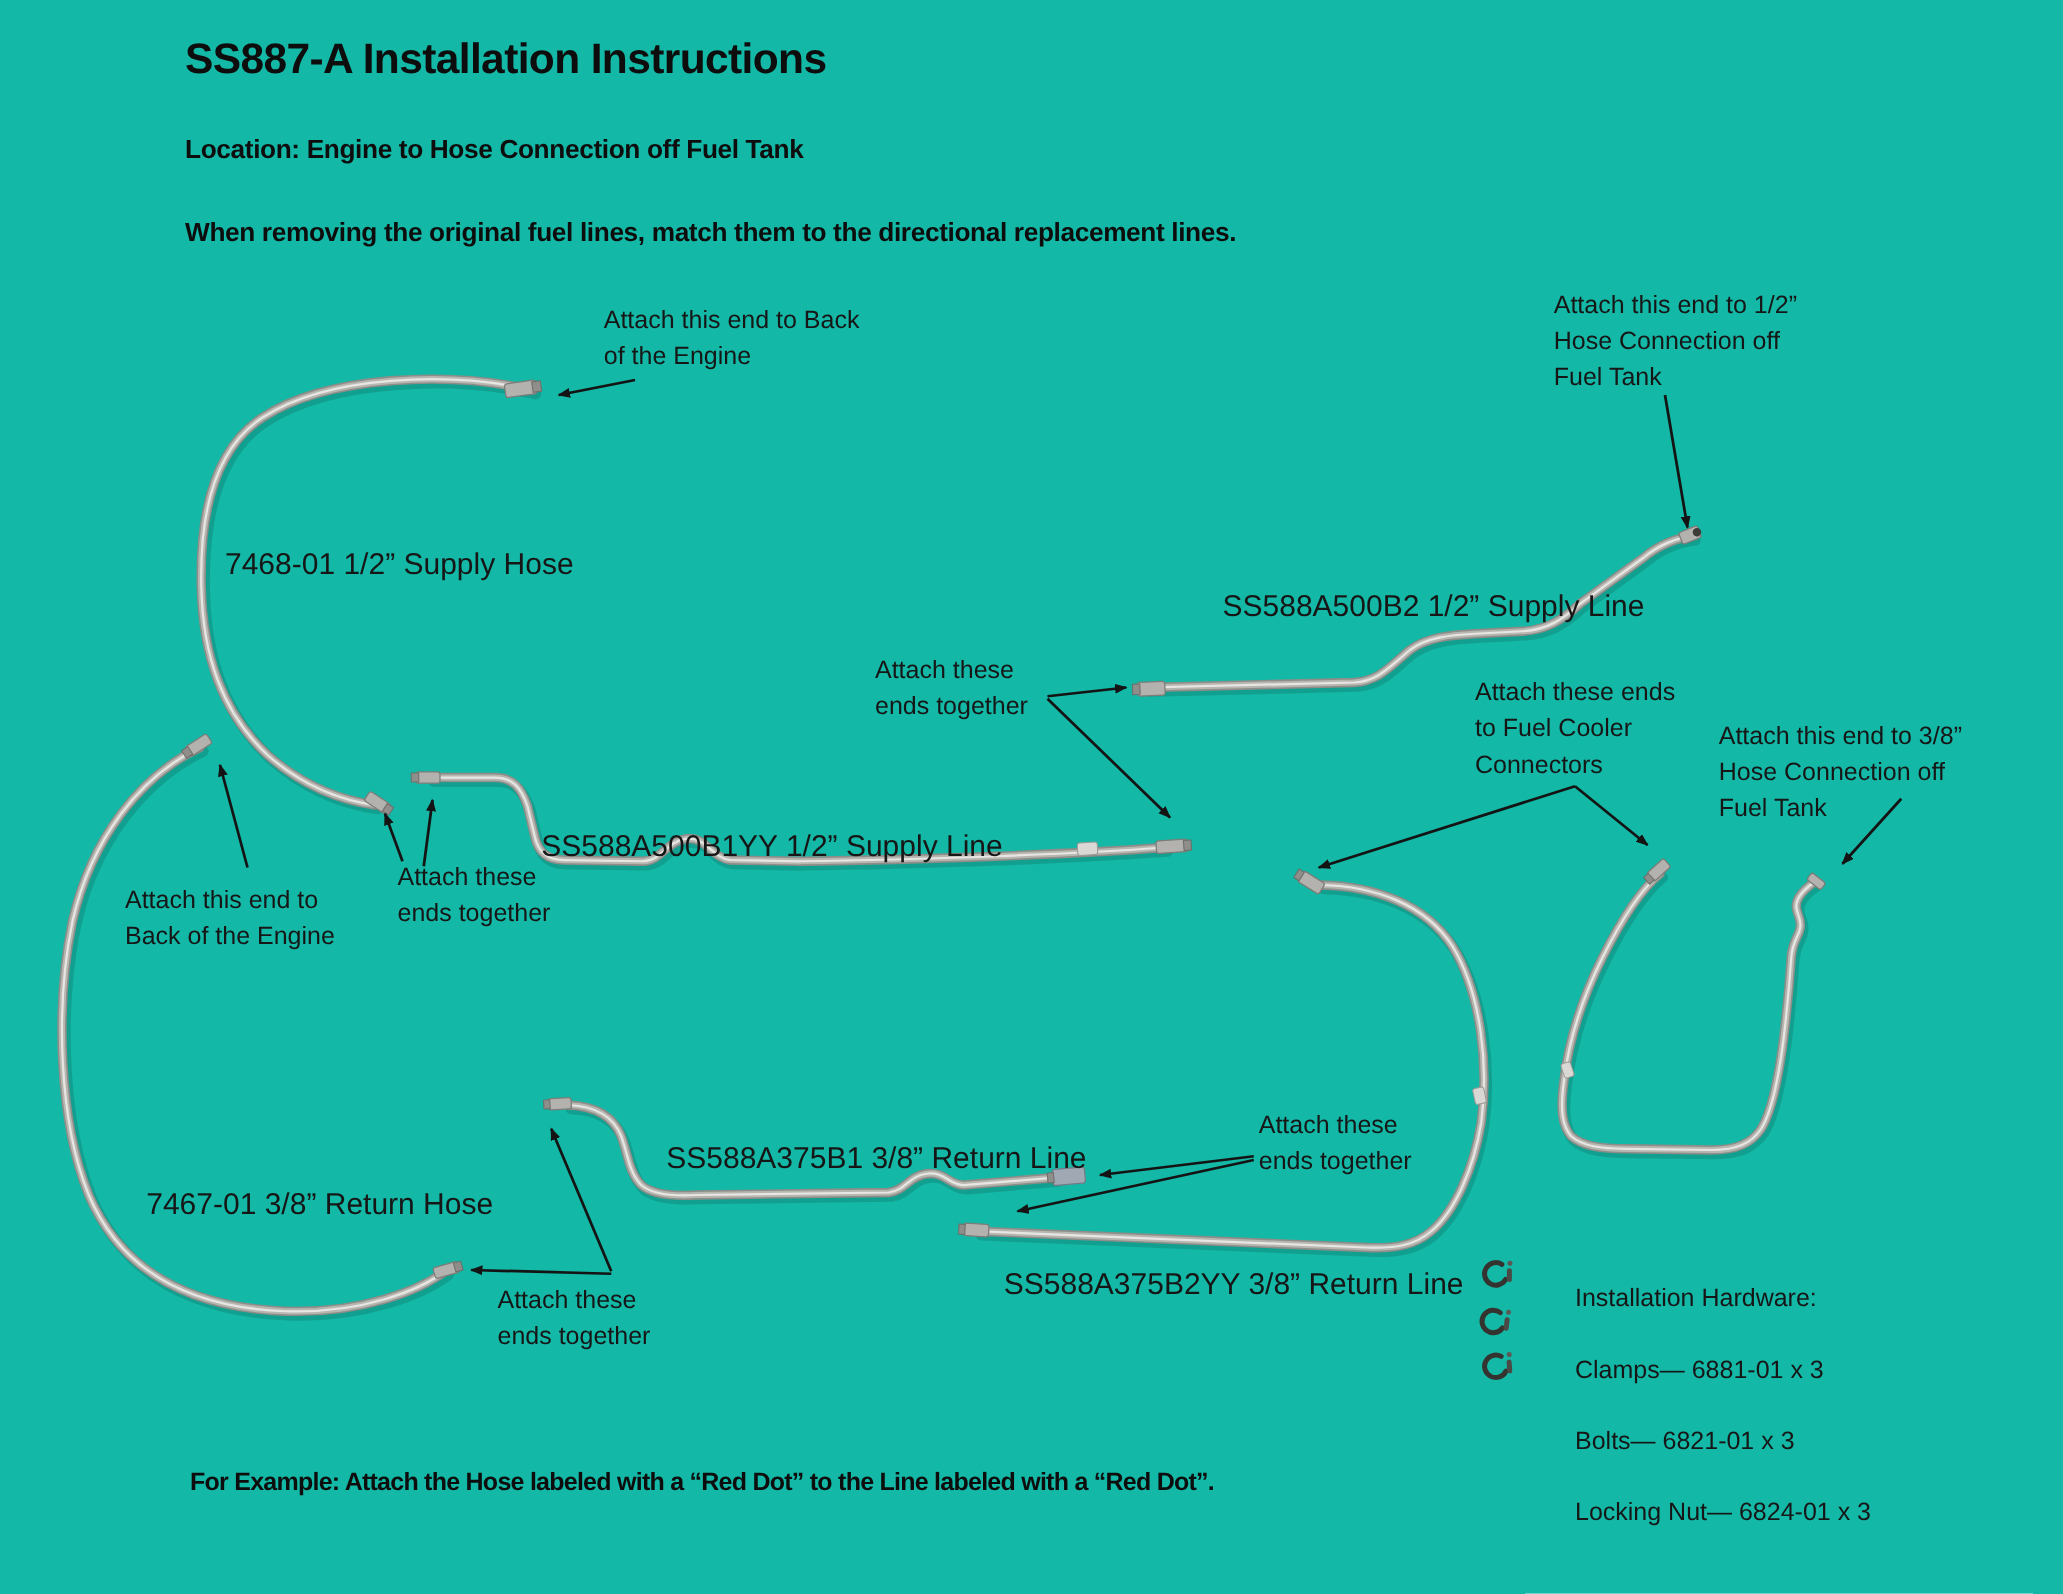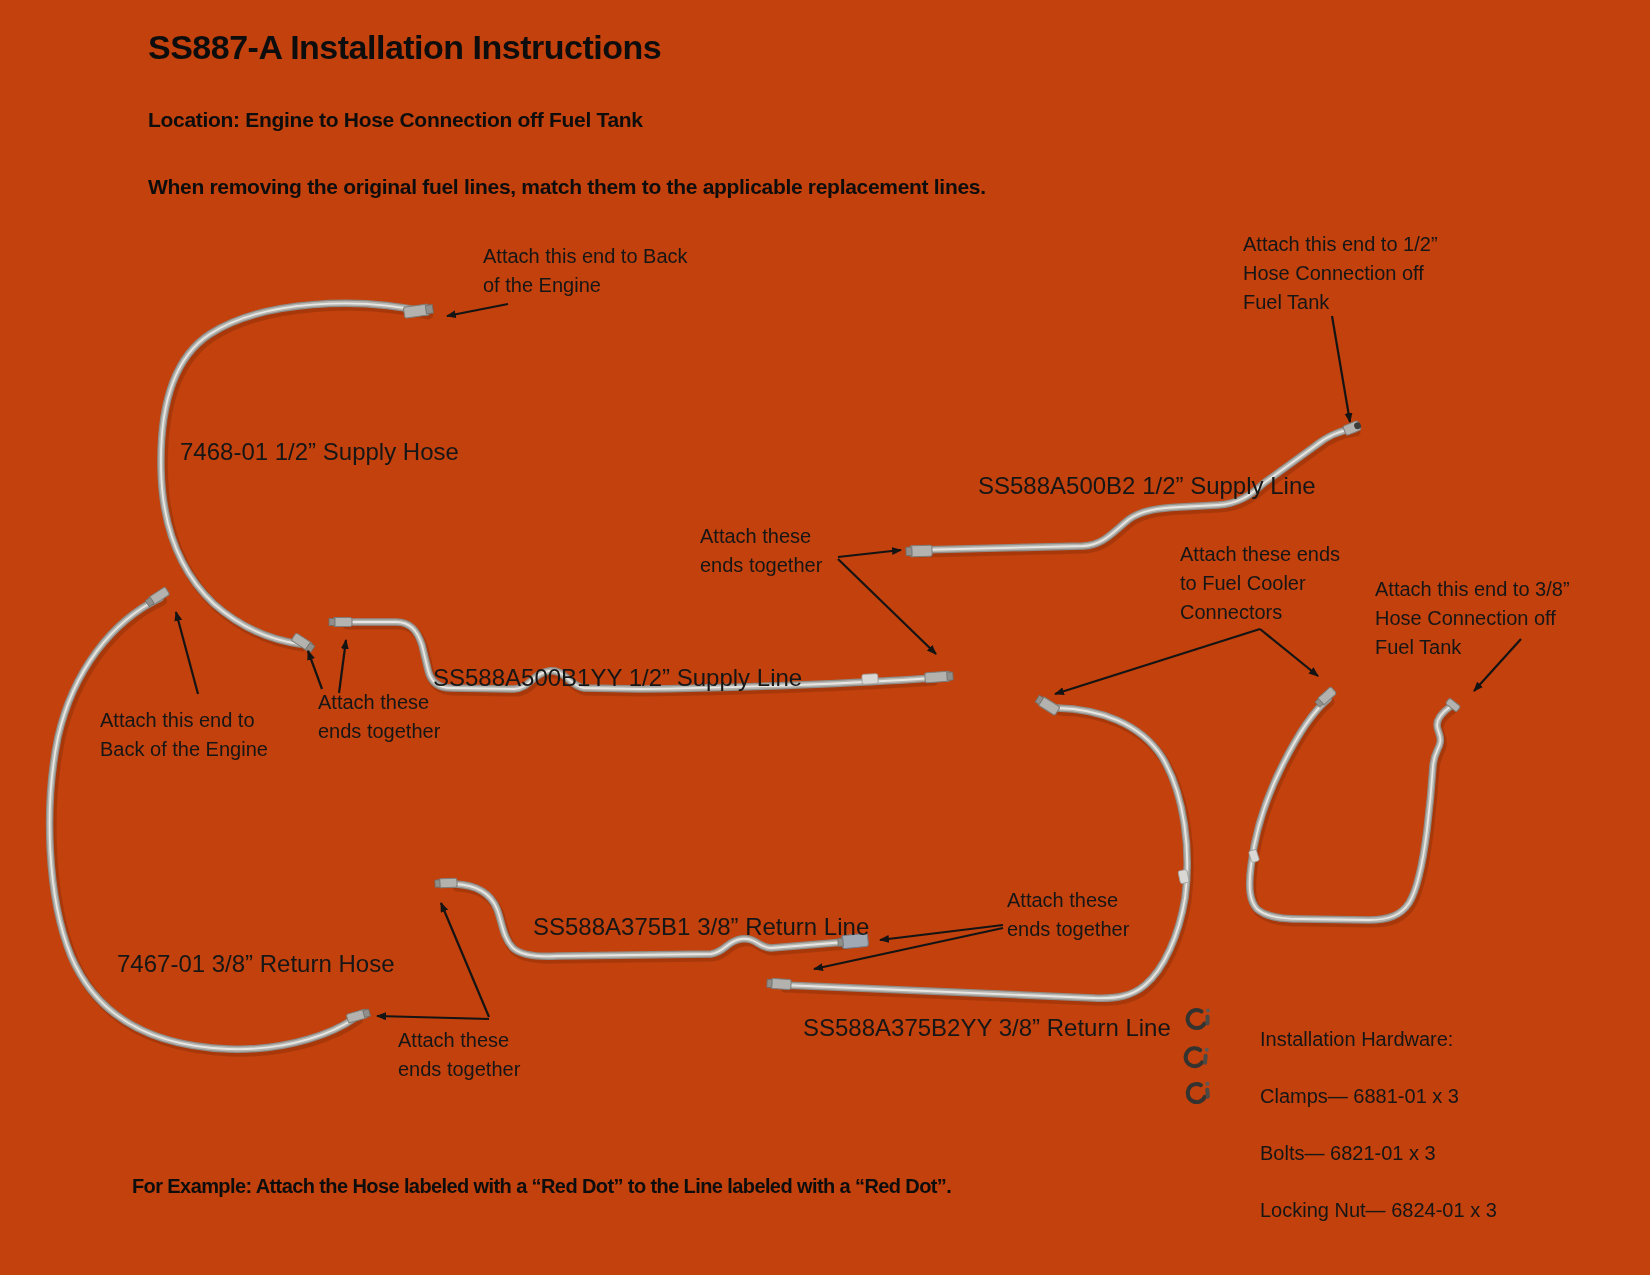--- a/index.html
+++ b/index.html
@@ -1,16 +1,16 @@
 <!DOCTYPE html>
 <html><head>
 <meta charset="utf-8">
 <style>
   html,body{margin:0;padding:0;background:#ffffff;}
-  .page{position:relative;width:1650px;height:1275px;background:#c2410c;overflow:hidden;
+  .page{position:relative;width:1650px;height:1275px;background:#14b8a6;overflow:hidden;
         font-family:"Liberation Sans",sans-serif;color:#111;}
   .abs{position:absolute;white-space:pre-line;}
   .h1{font-size:34px;font-weight:700;letter-spacing:-0.5px;color:#0d0d0d;}
   .h2{font-size:21px;font-weight:700;letter-spacing:-0.3px;color:#0d0d0d;}
   .note{font-size:20px;font-weight:700;letter-spacing:-0.6px;color:#0d0d0d;}
   .ann{font-size:20px;line-height:29px;color:#161616;}
   .plabel{font-size:24px;color:#161616;white-space:nowrap;}
   .hw{font-size:20px;line-height:28.5px;color:#161616;}
   svg{position:absolute;left:0;top:0;}
   .tube-shadow{stroke:#000;stroke-opacity:0.13;stroke-width:9;fill:none;stroke-linecap:round;}
@@ -173,21 +173,21 @@
 
     <g>
       <use href="#clampicon" transform="translate(1196,1019)"></use>
       <use href="#clampicon" transform="translate(1194,1057) rotate(6)"></use>
       <use href="#clampicon" transform="translate(1196,1093) rotate(-4)"></use>
     </g>
   </svg>
 
   <div class="abs h1" style="left:148px;top:28px;">SS887-A Installation Instructions</div>
   <div class="abs h2" style="left:148px;top:108px;text-align:center;">Location: Engine to Hose Connection off Fuel Tank</div>
-  <div class="abs h2" style="left:148px;top:175px;">When removing the original fuel lines, match them to the applicable replacement lines.</div>
+  <div class="abs h2" style="left:148px;top:175px;">When removing the original fuel lines, match them to the directional replacement lines.</div>
 
   <div class="abs ann" style="left:483px;top:242px;">Attach this end to Back
 of the Engine</div>
   <div class="abs ann" style="left:1243px;top:230px;">Attach this end to 1/2”
 Hose Connection off
 Fuel Tank</div>
   <div class="abs ann" style="left:700px;top:522px;">Attach these
 ends together</div>
   <div class="abs ann" style="left:318px;top:688px;">Attach these
 ends together</div>
@@ -211,15 +211,15 @@
   <div class="abs plabel" style="left:533px;top:913px;">SS588A375B1 3/8” Return Line</div>
   <div class="abs plabel" style="left:803px;top:1014px;">SS588A375B2YY 3/8” Return Line</div>
 
   <div class="abs hw" style="left:1260px;top:996px;">
     <div>Installation Hardware:</div>
     <div>Clamps— 6881-01 x 3</div>
     <div>Bolts— 6821-01 x 3</div>
     <div>Locking Nut— 6824-01 x 3</div>
   </div>
 
-  <div class="abs note" style="left:132px;top:1175px;">For Example: Attach the Hose labeled with a “Red Dot” to the Line labeled with a “Red Dot”.</div>
+  <div class="abs note" style="left:152px;top:1175px;">For Example: Attach the Hose labeled with a “Red Dot” to the Line labeled with a “Red Dot”.</div>
 
 </div>
 
 </body></html>

